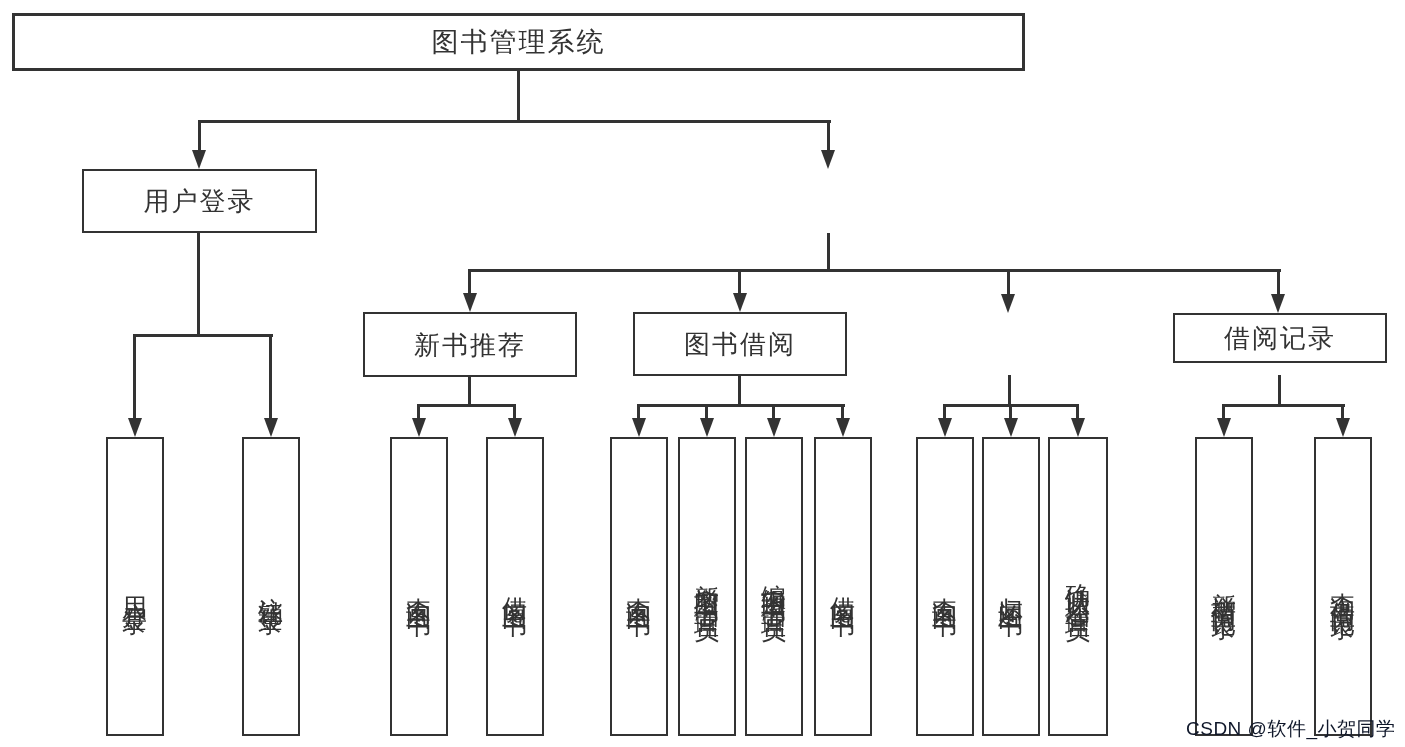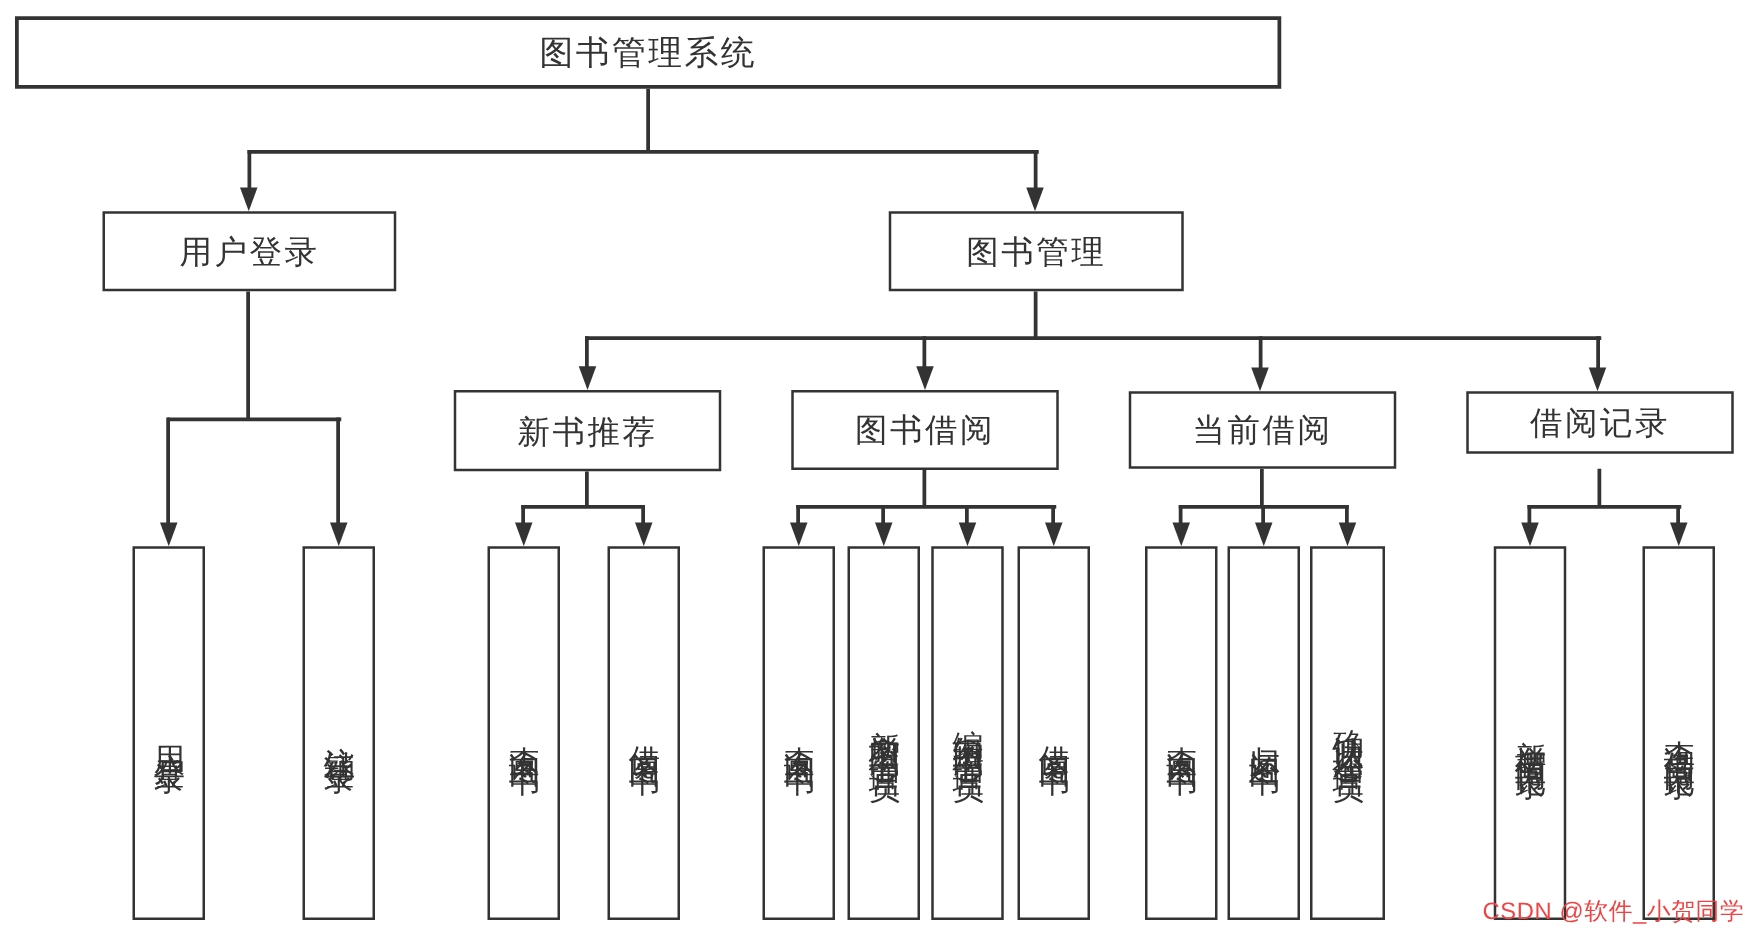--- a/index.html
+++ b/index.html
@@ -9,21 +9,21 @@
        display:flex;align-items:center;justify-content:center;}
   .hbox{font-size:26px;letter-spacing:2px;line-height:1;}
   .root{border-width:3px;font-size:27px;}
   .vbox{padding:2px 0;}
   .vtext{writing-mode:vertical-rl;text-orientation:mixed;font-size:25px;line-height:1.2;
          letter-spacing:5px;white-space:nowrap;}
   .ln{position:absolute;background:#333333;}
   .ar{position:absolute;width:0;height:0;border-style:solid;
       border-width:19px 7px 0 7px;border-color:#333333 transparent transparent transparent;}
   .watermark{position:absolute;left:1186px;top:716px;font-size:19px;letter-spacing:0.5px;
-             color:#ef4444;white-space:nowrap;z-index:6;}
+             color:#0f172a;white-space:nowrap;z-index:6;}
 </style>
 </head>
 <body>
 
 <div class="stage">
 
   <div class="ln" style="left:517px;top:68px;width:3px;height:54px;"></div>
   <div class="ln" style="left:198px;top:120px;width:633px;height:3px;"></div>
   <div class="ln" style="left:198px;top:120px;width:3px;height:31px;"></div>
   <div class="ar" style="left:192px;top:150px;"></div>
@@ -82,32 +82,26 @@
   <div class="ln" style="left:1341px;top:404px;width:3px;height:15px;"></div>
   <div class="ar" style="left:1336px;top:418px;"></div>
 
   <div class="box hbox root" style="left:12px;top:13px;width:1013px;height:58px;">
     <span>图书管理系统</span>
   </div>
 
   <div class="box hbox" style="left:82px;top:169px;width:235px;height:64px;">
     <span>用户登录</span>
   </div>
-  <div class="box hbox" style="left:711px;top:169px;width:236px;height:64px;">
-    <span>图书管理</span>
-  </div>
 
   <div class="box hbox" style="left:363px;top:312px;width:214px;height:65px;">
     <span>新书推荐</span>
   </div>
   <div class="box hbox" style="left:633px;top:312px;width:214px;height:64px;">
     <span>图书借阅</span>
-  </div>
-  <div class="box hbox" style="left:903px;top:313px;width:214px;height:62px;">
-    <span>当前借阅</span>
   </div>
   <div class="box hbox" style="left:1173px;top:313px;width:214px;height:50px;">
     <span>借阅记录</span>
   </div>
 
   <div class="box vbox" style="left:106px;top:437px;width:58px;height:299px;">
     <span class="vtext">用户登录</span>
   </div>
   <div class="box vbox" style="left:242px;top:437px;width:58px;height:299px;">
     <span class="vtext">注销登录</span>

